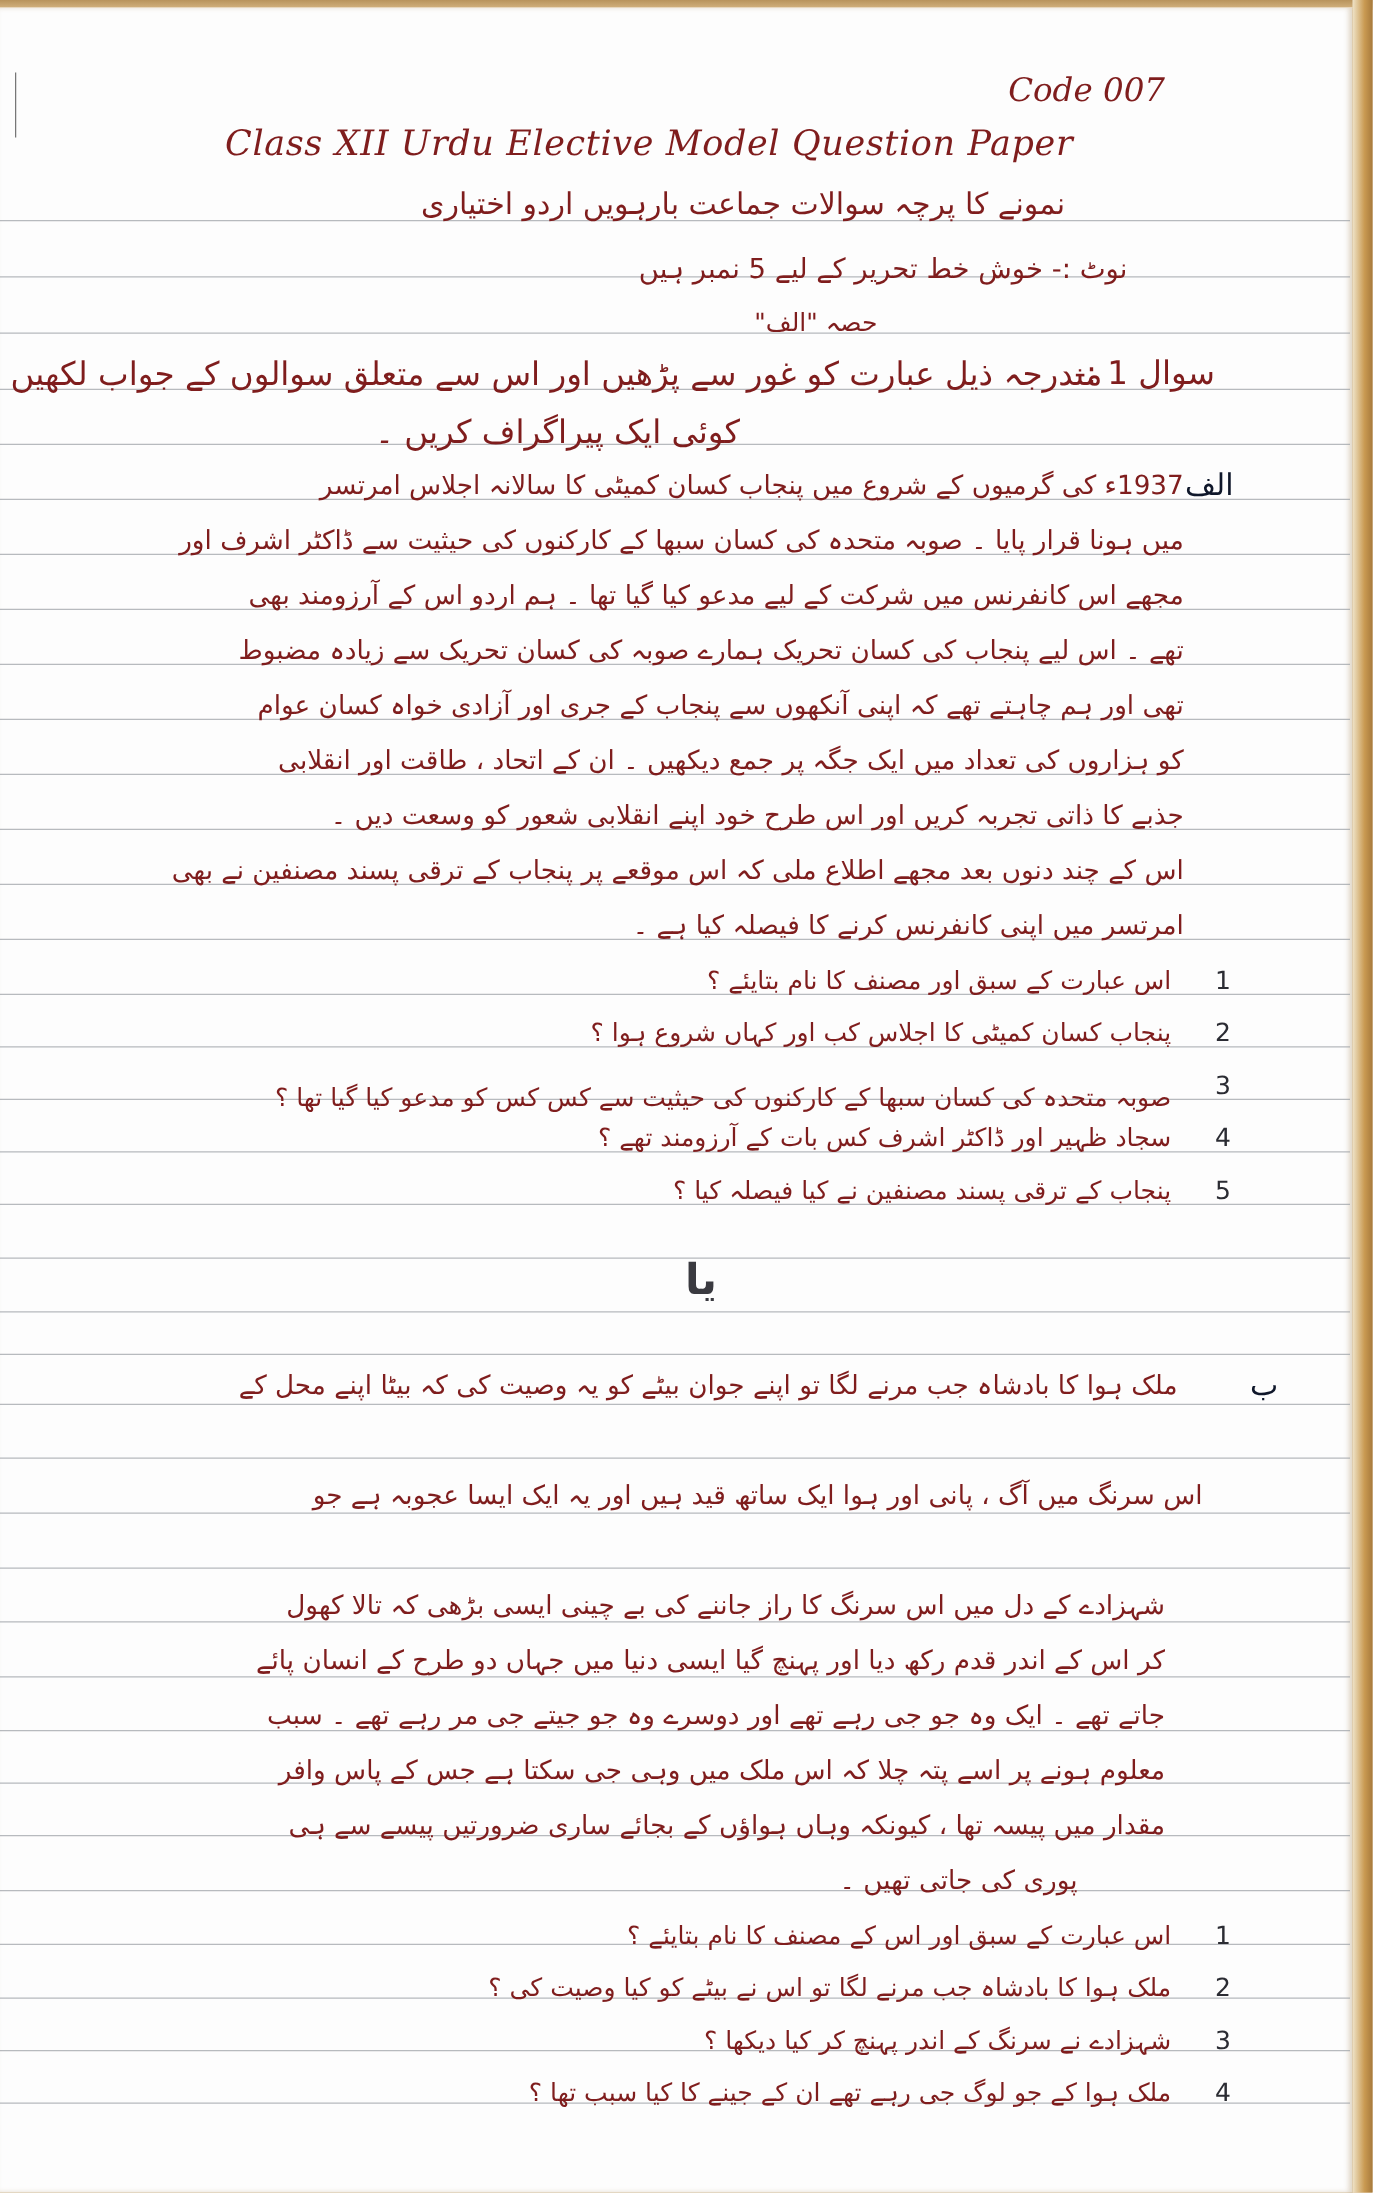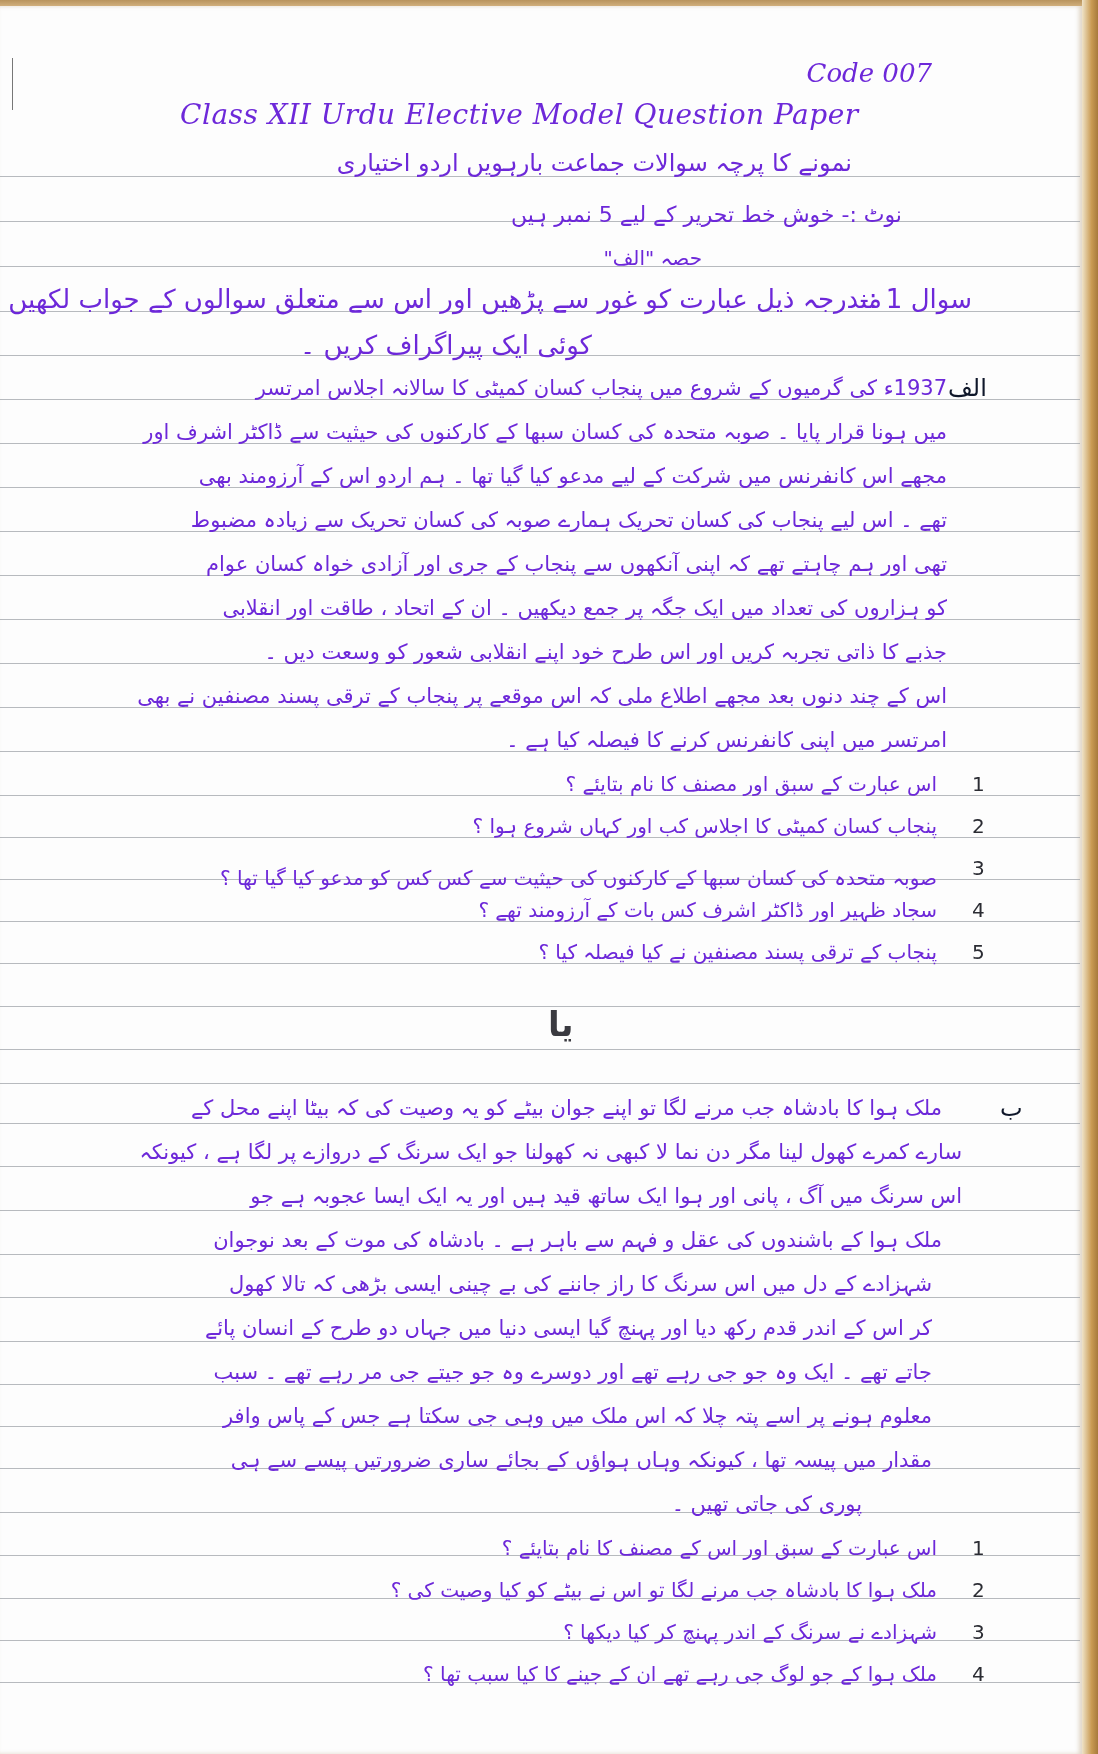--- a/index.html
+++ b/index.html
@@ -20,21 +20,21 @@
   }
   .right-edge {
     position: absolute; right: 0; top: 0; width: 16px; height: 1754px;
     background: linear-gradient(90deg, #efe3c8, #c99a52 60%, #a77a3c);
   }
   .rule {
     position: absolute; left: 0; width: 1080px; height: 1px;
     background: #9fa3a8; opacity: 0.75;
   }
   .hw {
-    position: absolute; color: #6d28d9; white-space: nowrap;
+    position: absolute; color: #7f1d1d; white-space: nowrap;
   }
   .en {
     font-family: "DejaVu Serif", serif; font-style: italic;
   }
   .ur {
     direction: rtl; unicode-bidi: embed; text-align: left;
     font-family: "DejaVu Sans", sans-serif;
   }
   .code { right: 150px; top: 52px; font-size: 26px; }
   .title-en { left: 180px; top: 92px; font-size: 28px; letter-spacing: 0.5px; }
@@ -124,23 +124,21 @@
   <div class="hw ur sub-q" style="top:850px; right:145px;margin-top:10px;">صوبہ متحدہ کی کسان سبھا کے کارکنوں کی حیثیت سے کس کس کو مدعو کیا گیا تھا ؟</div>
   <div class="num" style="left:972px; top:892px;">4</div>
   <div class="hw ur sub-q" style="top:892px; right:145px;">سجاد ظہیر اور ڈاکٹر اشرف کس بات کے آرزومند تھے ؟</div>
   <div class="num" style="left:972px; top:934px;">5</div>
   <div class="hw ur sub-q" style="top:934px; right:145px;">پنجاب کے ترقی پسند مصنفین نے کیا فیصلہ کیا ؟</div>
 
   <div class="or-sep">یا</div>
 
   <div class="label-mark" style="left:1000px; top:1088px;">ب</div>
   <div class="hw ur p-line" style="top:1090px; right:140px;">ملک ہوا کا بادشاہ جب مرنے لگا تو اپنے جوان بیٹے کو یہ وصیت کی کہ بیٹا اپنے محل کے</div>
-  <div class="hw ur p-line" style="top:1134px; right:120px;">سارے کمرے کھول لینا مگر دن نما لا کبھی نہ کھولنا جو ایک سرنگ کے دروازے پر لگا ہے ، کیونکہ</div>
   <div class="hw ur p-line" style="top:1178px; right:120px;">اس سرنگ میں آگ ، پانی اور ہوا ایک ساتھ قید ہیں اور یہ ایک ایسا عجوبہ ہے جو</div>
-  <div class="hw ur p-line" style="top:1222px; right:140px;">ملک ہوا کے باشندوں کی عقل و فہم سے باہر ہے ۔ بادشاہ کی موت کے بعد نوجوان</div>
   <div class="hw ur p-line" style="top:1266px; right:150px;">شہزادے کے دل میں اس سرنگ کا راز جاننے کی بے چینی ایسی بڑھی کہ تالا کھول</div>
   <div class="hw ur p-line" style="top:1310px; right:150px;">کر اس کے اندر قدم رکھ دیا اور پہنچ گیا ایسی دنیا میں جہاں دو طرح کے انسان پائے</div>
   <div class="hw ur p-line" style="top:1354px; right:150px;">جاتے تھے ۔ ایک وہ جو جی رہے تھے اور دوسرے وہ جو جیتے جی مر رہے تھے ۔ سبب</div>
   <div class="hw ur p-line" style="top:1398px; right:150px;">معلوم ہونے پر اسے پتہ چلا کہ اس ملک میں وہی جی سکتا ہے جس کے پاس وافر</div>
   <div class="hw ur p-line" style="top:1442px; right:150px;">مقدار میں پیسہ تھا ، کیونکہ وہاں ہواؤں کے بجائے ساری ضرورتیں پیسے سے ہی</div>
   <div class="hw ur p-line" style="top:1486px; right:220px;">پوری کی جاتی تھیں ۔</div>
 
   <div class="num" style="left:972px; top:1530px;">1</div>
   <div class="hw ur sub-q" style="top:1530px; right:145px;">اس عبارت کے سبق اور اس کے مصنف کا نام بتایئے ؟</div>
   <div class="num" style="left:972px; top:1572px;">2</div>

